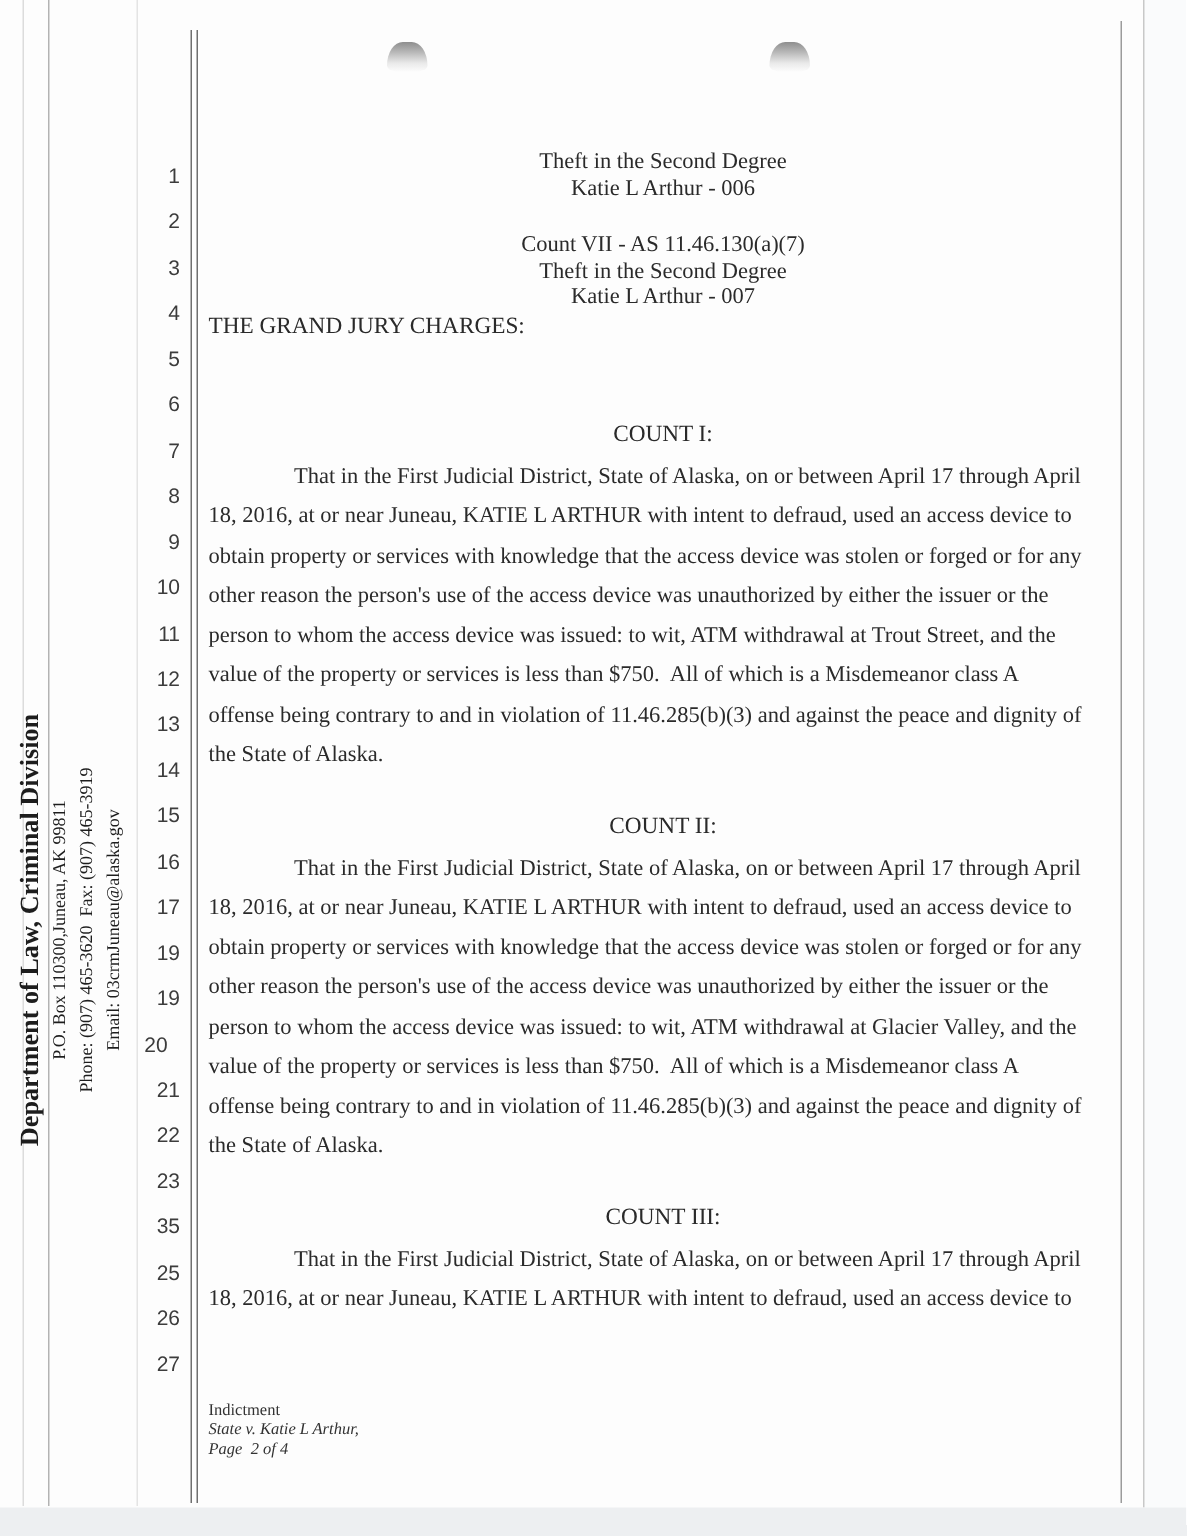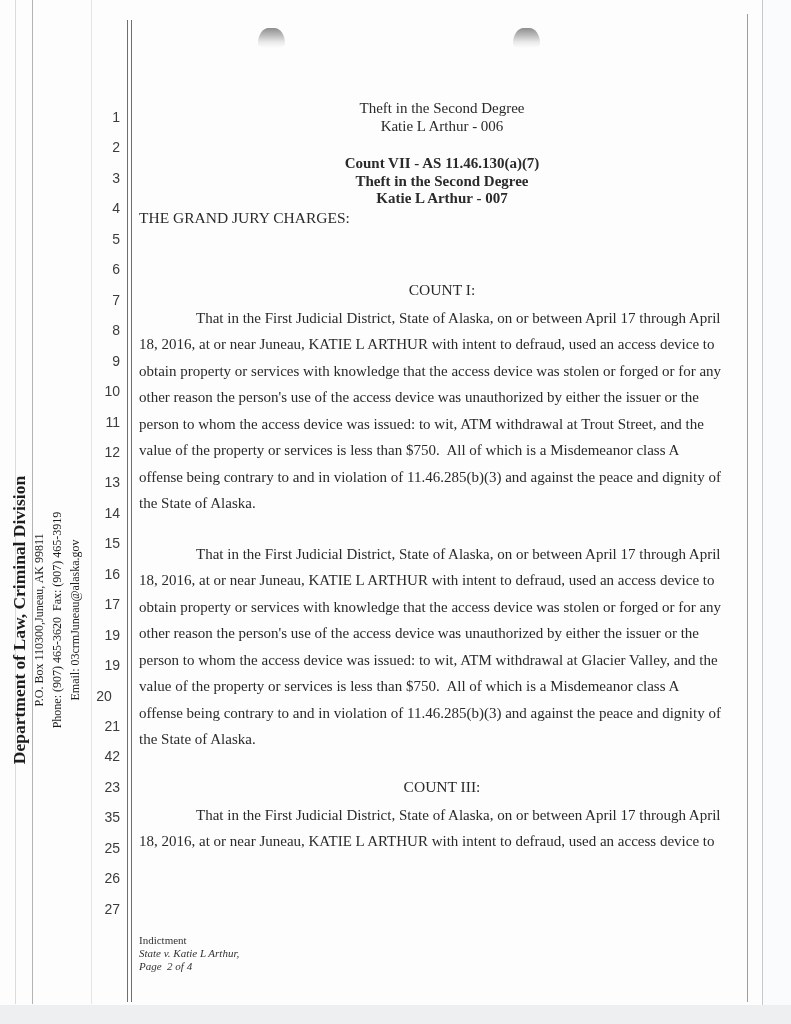--- a/index.html
+++ b/index.html
@@ -43,21 +43,21 @@
   
   .line-numbers{position:absolute;left:88px;top:109px;width:32px;height:840px;}
   .line-numbers div{
     position:absolute;right:0;width:32px;text-align:right;
     font-family:"Liberation Sans", sans-serif;font-size:14px;color:#3c3c3c;
   }
   
   .content{position:absolute;left:139px;top:0;width:606px;}
   .caption{ text-align:center;font-size:15px;line-height:17.5px;}
   .caption-1{margin-top:100px;}
-  .caption-2{margin-top:20px;font-weight:bold;}
+  .caption-2{margin-top:20px;}
   .caption .caption-line{white-space:pre;}
   .grand-jury{font-size:15.5px;line-height:20px;white-space:pre;}
   .count-section{margin-top:24px;}
   .count-section:first-child{margin-top:52px;}
   .count-title{text-align:center;font-size:15.5px;line-height:20px;}
   .count-para{margin-top:5px;}
   .body-line{font-size:15px;line-height:26.5px;white-space:pre;}
   .body-line.indent{padding-left:57px;}
   
   .doc-footer{position:absolute;left:139px;top:934px;font-size:11px;line-height:13px;color:#333;}
@@ -103,21 +103,21 @@
       <div style="top: 334.95px;">12</div>
       <div style="top: 365.4px;">13</div>
       <div style="top: 395.85px;">14</div>
       <div style="top: 426.3px;">15</div>
       <div style="top: 456.75px;">16</div>
       <div style="top: 487.2px;">17</div>
       <div style="top: 517.65px;">19</div>
       <div style="top: 548.1px;">19</div>
       <div style="top: 578.55px; text-align: center;">20</div>
       <div style="top: 609px;">21</div>
-      <div style="top: 639.45px;">42</div>
+      <div style="top: 639.45px;">22</div>
       <div style="top: 669.9px;">23</div>
       <div style="top: 700.35px;">35</div>
       <div style="top: 730.8px;">25</div>
       <div style="top: 761.25px;">26</div>
       <div style="top: 791.7px;">27</div>
     </div>
 
   <div class="content">
     <div class="caption caption-1">
         <div class="caption-line">Theft in the Second Degree</div>
@@ -139,20 +139,21 @@
             <div class="body-line">18, 2016, at or near Juneau, KATIE L ARTHUR with intent to defraud, used an access device to</div>
             <div class="body-line">obtain property or services with knowledge that the access device was stolen or forged or for any</div>
             <div class="body-line">other reason the person's use of the access device was unauthorized by either the issuer or the</div>
             <div class="body-line">person to whom the access device was issued: to wit, ATM withdrawal at Trout Street, and the</div>
             <div class="body-line">value of the property or services is less than $750.  All of which is a Misdemeanor class A</div>
             <div class="body-line">offense being contrary to and in violation of 11.46.285(b)(3) and against the peace and dignity of</div>
             <div class="body-line">the State of Alaska.</div>
           </div>
         </section>
         <section class="count-section">
+          <div class="count-title">COUNT II:</div>
           <div class="count-para">
             <div class="body-line indent">That in the First Judicial District, State of Alaska, on or between April 17 through April</div>
             <div class="body-line">18, 2016, at or near Juneau, KATIE L ARTHUR with intent to defraud, used an access device to</div>
             <div class="body-line">obtain property or services with knowledge that the access device was stolen or forged or for any</div>
             <div class="body-line">other reason the person's use of the access device was unauthorized by either the issuer or the</div>
             <div class="body-line">person to whom the access device was issued: to wit, ATM withdrawal at Glacier Valley, and the</div>
             <div class="body-line">value of the property or services is less than $750.  All of which is a Misdemeanor class A</div>
             <div class="body-line">offense being contrary to and in violation of 11.46.285(b)(3) and against the peace and dignity of</div>
             <div class="body-line">the State of Alaska.</div>
           </div>

